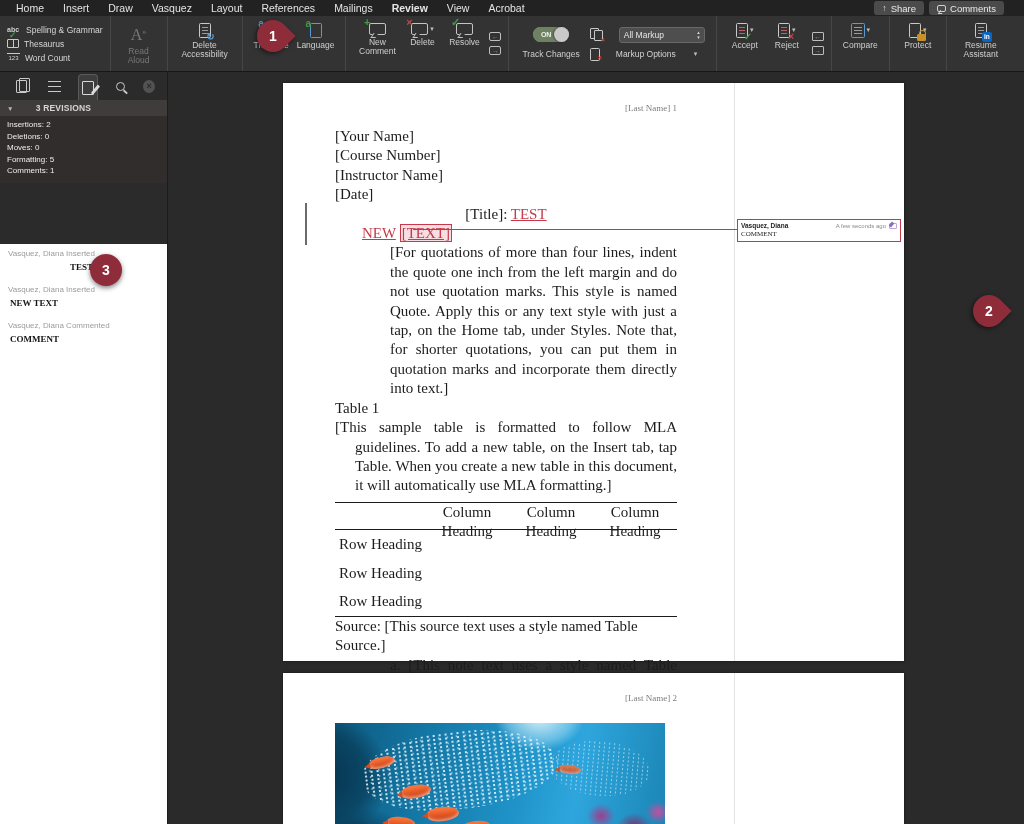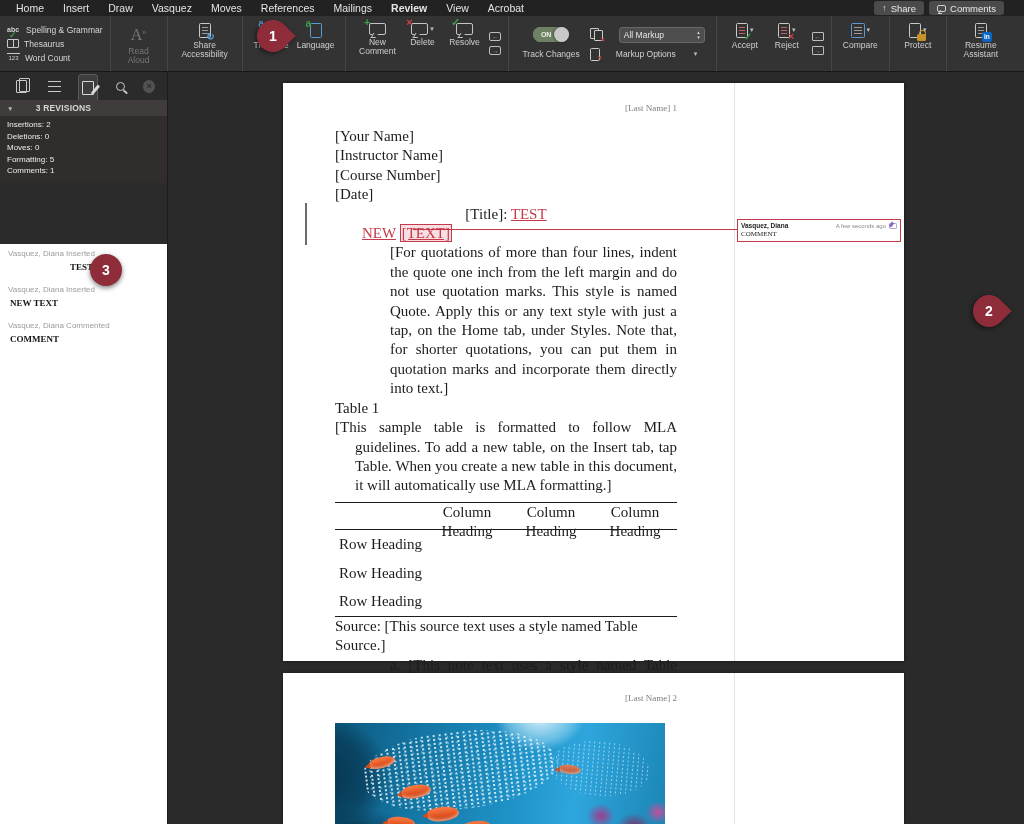--- a/index.html
+++ b/index.html
@@ -186,21 +186,21 @@
 </head>
 <body>
 
 <div id="app">
 
   <div class="menubar">
     <span class="menu-item">Home</span>
     <span class="menu-item">Insert</span>
     <span class="menu-item">Draw</span>
     <span class="menu-item">Vasquez</span>
-    <span class="menu-item">Moves</span>
+    <span class="menu-item">Layout</span>
     <span class="menu-item">References</span>
     <span class="menu-item">Mailings</span>
     <span class="menu-item active">Review</span>
     <span class="menu-item">View</span>
     <span class="menu-item">Acrobat</span>
     <div class="mb-btn" id="share-btn">
       <span class="mb-glyph">↑</span>
       <span>Share</span>
     </div>
     <div class="mb-btn" id="comments-btn">
@@ -234,21 +234,21 @@
         <span class="rlabel" style="width:34px">Read Aloud</span>
       </div>
     </div>
 
     <div class="rgroup">
       <div class="bigbtn">
         <span class="doc">
           <span class="lines"></span>
             <span class="glyph g-blue">↻</span>
         </span>
-        <span class="rlabel" style="width:52px">Share Accessibility</span>
+        <span class="rlabel" style="width:52px">Delete Accessibility</span>
       </div>
     </div>
 
     <div class="rgroup">
       <div class="bigbtn">
         <span style="display:flex;align-items:center">
           <span class="doc" style="border-color:#3f9c46">
             <span class="glyph g-blue" style="left:-5px;top:-5px;right:auto;bottom:auto">a</span>
             <span class="glyph g-green">✓</span>
           </span>
@@ -431,22 +431,22 @@
     </div>
   </div>
 
   <div class="page" id="page1">
     <div class="markup-divider"></div>
     <div class="pg-header">[Last Name] 1</div>
     <div class="change-bar"></div>
 
     <div class="doc-flow">
       <p>[Your Name]</p>
+      <p>[Course Number]</p>
       <p>[Instructor Name]</p>
-      <p>[Course Number]</p>
       <p>[Date]</p>
       <p class="t-center">
         <span>[Title]:</span>
         <span class="red-u">TEST</span>
       </p>
       <p class="new-line">
         <span class="red-u">NEW</span>
         <span class="anchor-box">[TEXT]</span>
       </p>
       <div class="quote">[For quotations of more than four lines, indent the quote one inch from the left margin and do not use quotation marks. This style is named Quote. Apply this or any text style with just a tap, on the Home tab, under Styles. Note that, for shorter quotations, you can put them in quotation marks and incorporate them directly into text.]</div>

